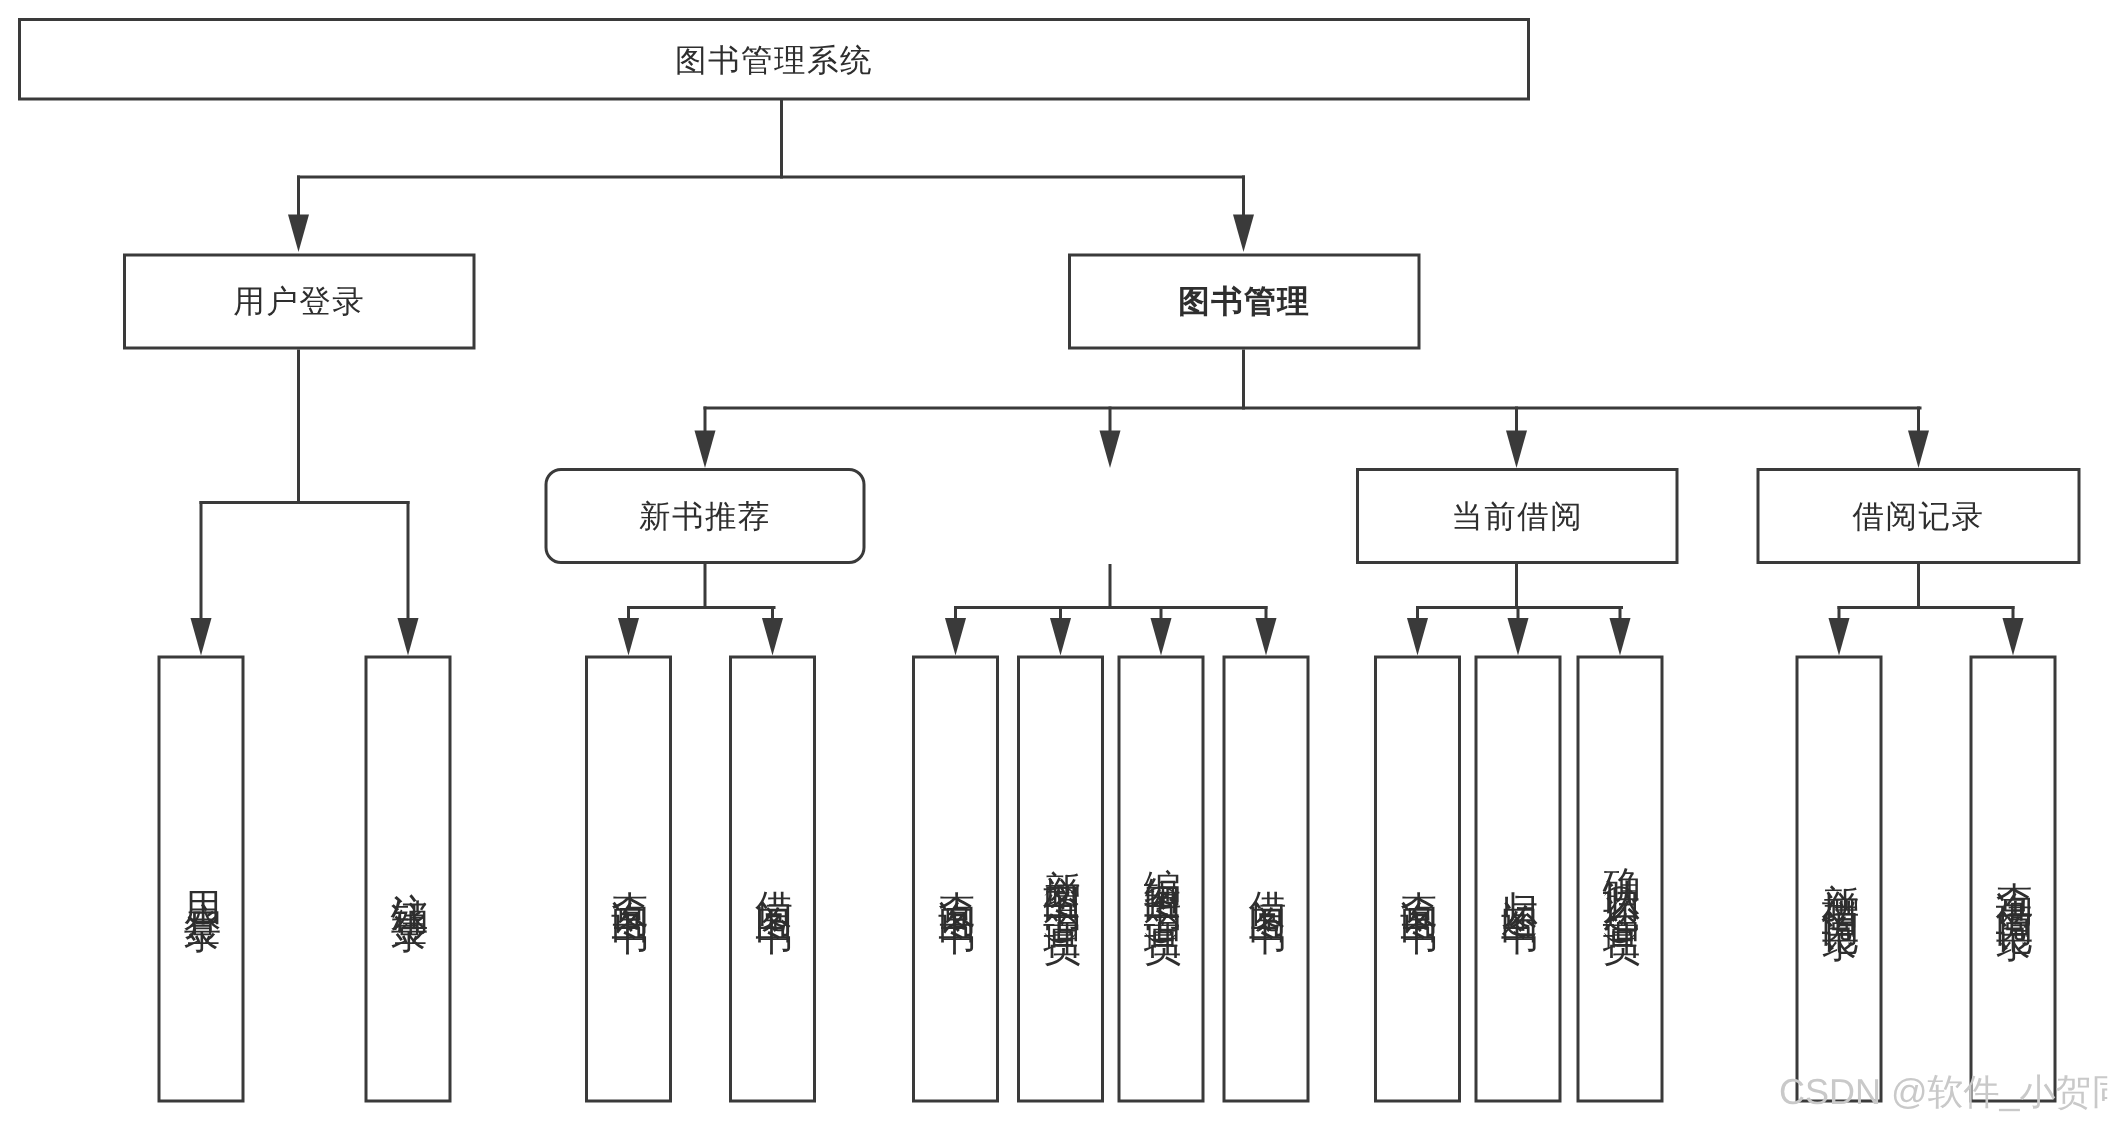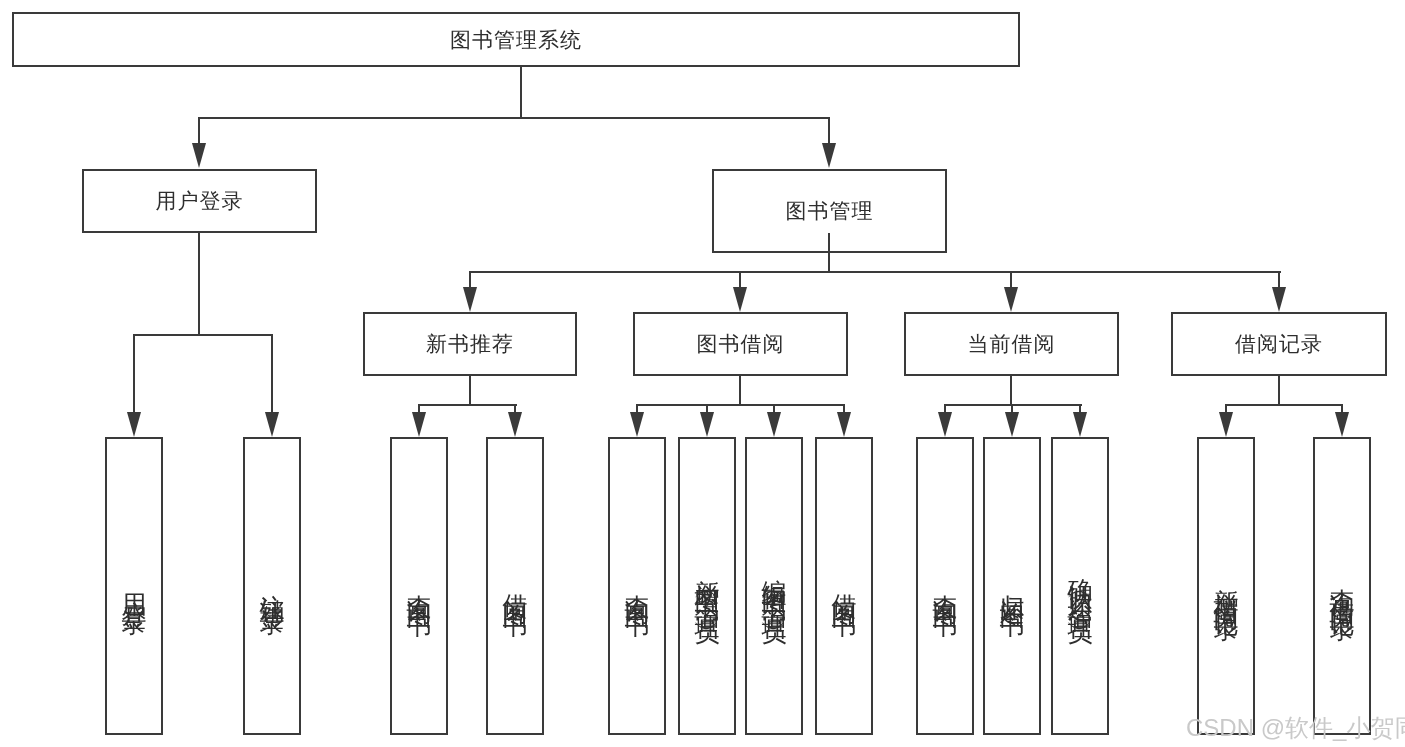--- a/index.html
+++ b/index.html
@@ -55,29 +55,26 @@
 
 <div id="canvas">
 
   <div class="box" style="left:12px;top:12px;width:1008px;height:55px;">
     <span class="hlabel">图书管理系统</span>
   </div>
 
   <div class="box" style="left:82px;top:169px;width:235px;height:64px;">
     <span class="hlabel">用户登录</span>
   </div>
-  <div class="box" style="left:712px;top:169px;width:235px;height:84px;">
+  <div class="box" style="left:712px;top:169px;width:235px;height:64px;font-weight:bold;">
     <span class="hlabel">图书管理</span>
   </div>
 
-  <div class="box" style="left:363px;top:312px;width:214px;height:64px;">
+  <div class="box" style="left:363px;top:312px;width:214px;height:64px;border-radius:11px;">
     <span class="hlabel">新书推荐</span>
-  </div>
-  <div class="box" style="left:633px;top:312px;width:215px;height:64px;">
-    <span class="hlabel">图书借阅</span>
   </div>
   <div class="box" style="left:1171px;top:312px;width:216px;height:64px;">
     <span class="hlabel">借阅记录</span>
   </div>
   <div class="box" style="left:904px;top:312px;width:215px;height:64px;">
     <span class="hlabel">当前借阅</span>
   </div>
 
   <div class="box" style="left:105px;top:437px;width:58px;height:298px;">
     <span class="vlabel">用户登录</span>

